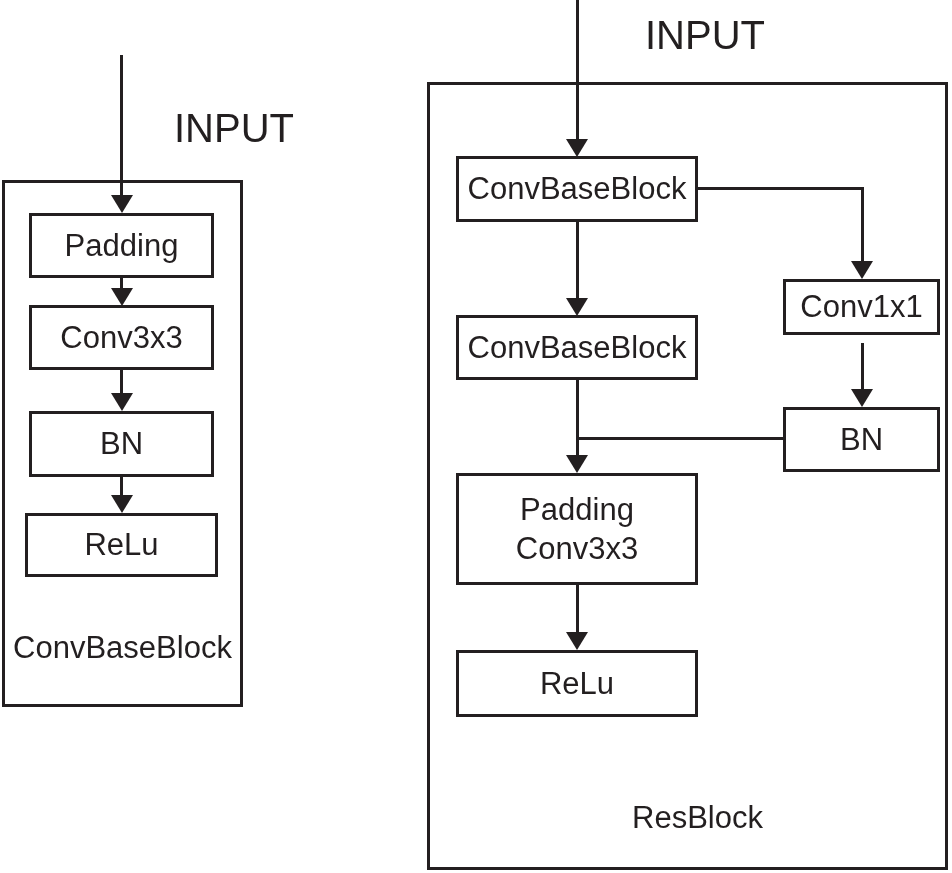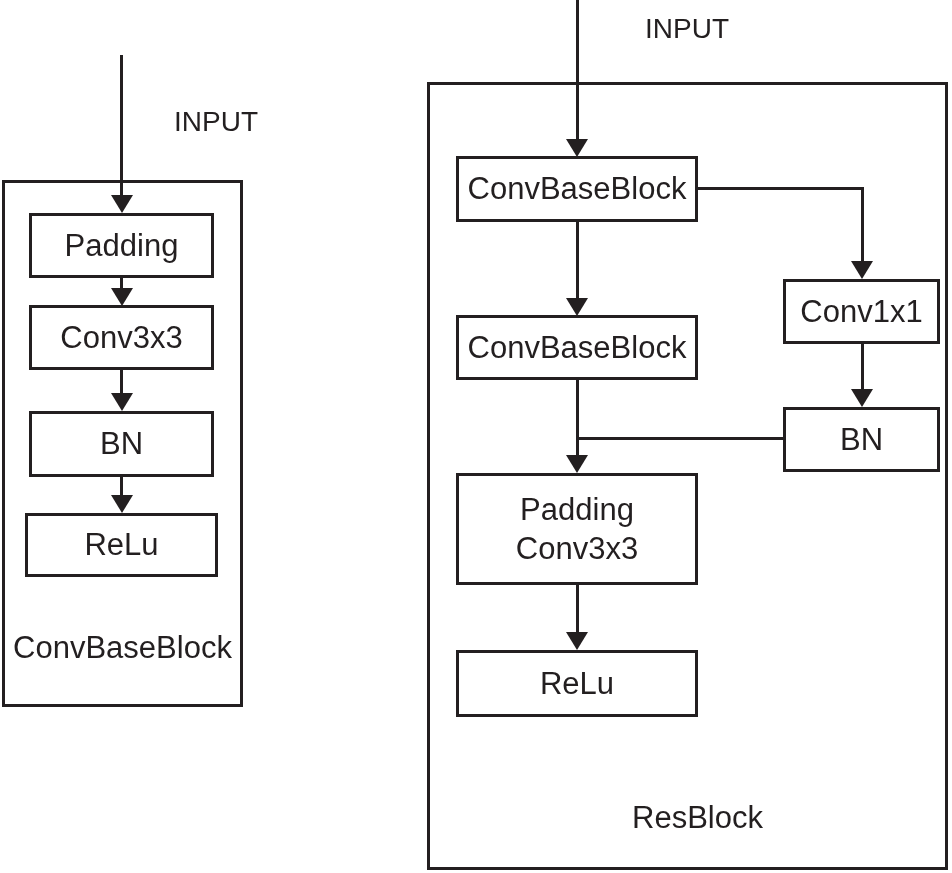--- a/index.html
+++ b/index.html
@@ -18,21 +18,21 @@
     position:absolute; border:3px solid var(--ink); background:var(--bg);
     display:flex; flex-direction:column; align-items:center; justify-content:center;
     font-size:31px; line-height:1.26; text-align:center;
   }
   .vline, .hline { position:absolute; background:var(--ink); }
   .head-down {
     position:absolute; width:0; height:0;
     border-left:11px solid transparent; border-right:11px solid transparent;
     border-top:18px solid var(--ink);
   }
-  .free-label { position:absolute; font-size:28px; white-space:nowrap; }
+  .free-label { position:absolute; font-size:40px; white-space:nowrap; }
   .caption { position:absolute; font-size:31px; text-align:center; }
 </style>
 </head>
 <body>
 
 <div class="canvas">
 
   <div>
 
     <div class="vline" style="left:120px; top:55px; width:3px; height:140px;"></div>
@@ -85,21 +85,21 @@
     <div class="vline" style="left:861px; top:187px; width:3px; height:75px;"></div>
     <div class="head-down" style="left:851px; top:261px;"></div>
 
     <div class="vline" style="left:576px; top:222px; width:3px; height:77px;"></div>
     <div class="head-down" style="left:566px; top:298px;"></div>
 
     <div class="box" style="left:456px; top:315px; width:242px; height:65px;">
       <span>ConvBaseBlock</span>
     </div>
 
-    <div class="box" style="left:783px; top:279px; width:157px; height:65px;">
+    <div class="box" style="left:783px; top:279px; width:157px; height:56px;">
       <span>Conv1x1</span>
     </div>
 
     <div class="vline" style="left:861px; top:343px; width:3px; height:47px;"></div>
     <div class="head-down" style="left:851px; top:389px;"></div>
 
     <div class="box" style="left:783px; top:407px; width:157px; height:65px;">
       <span>BN</span>
     </div>
 

